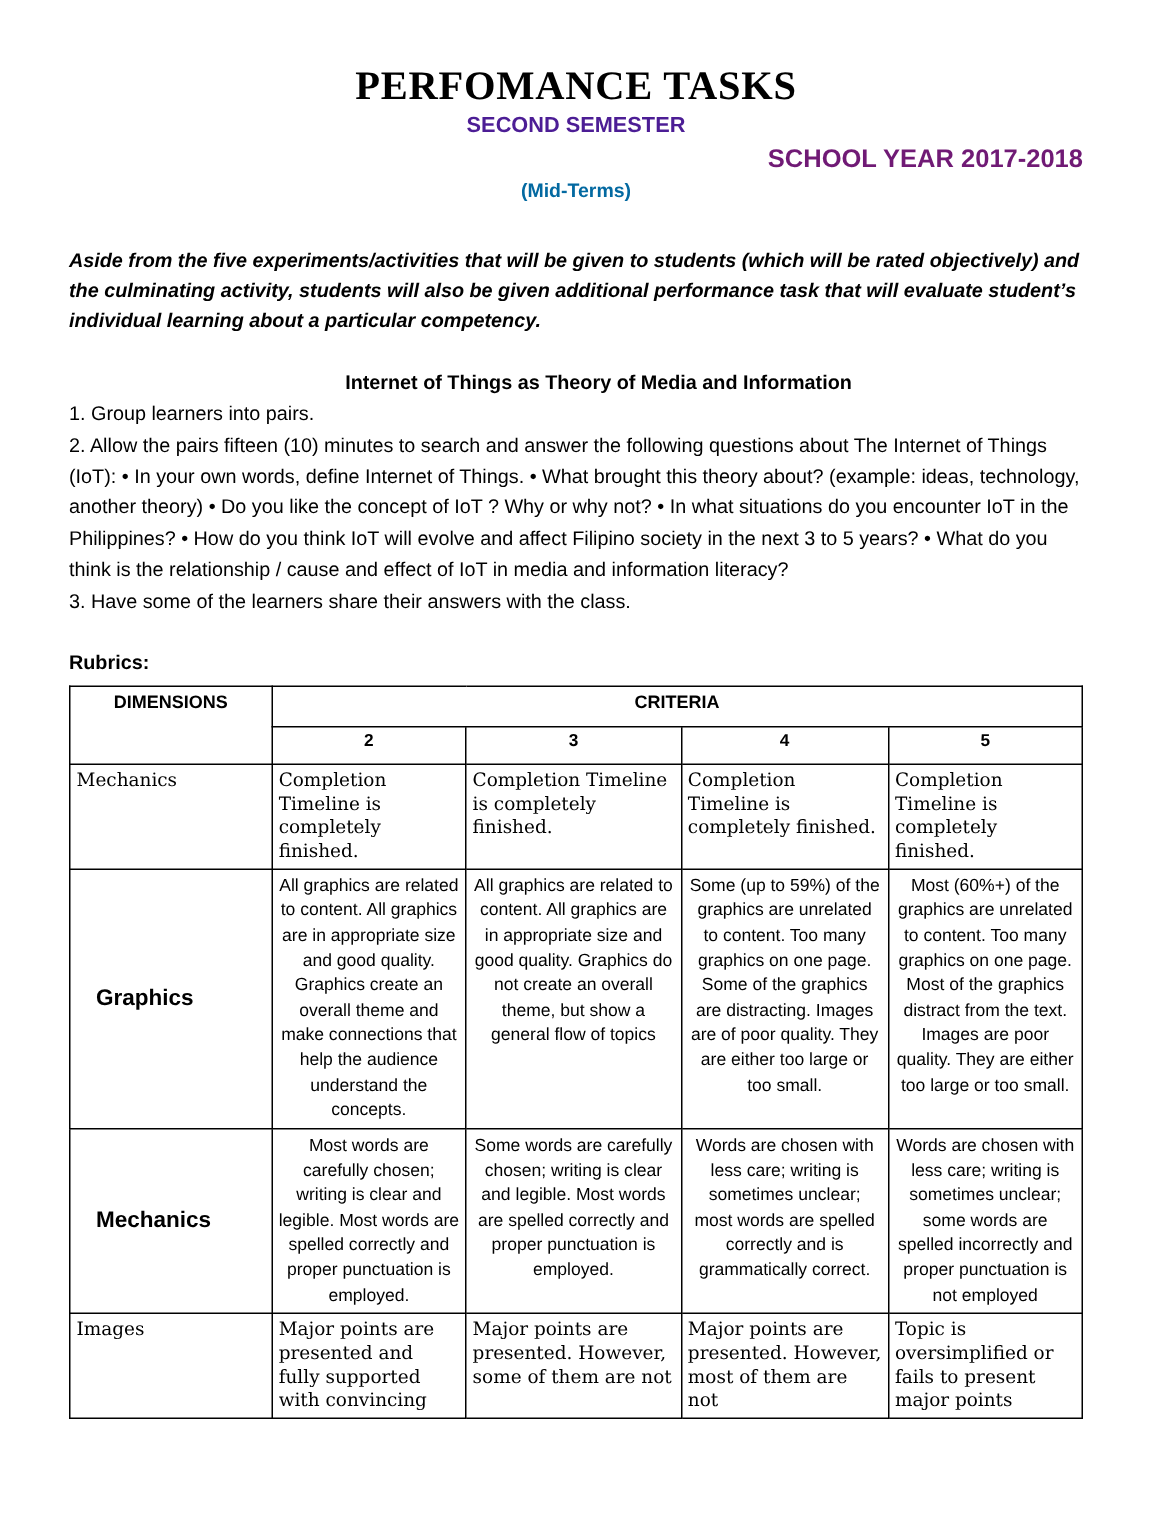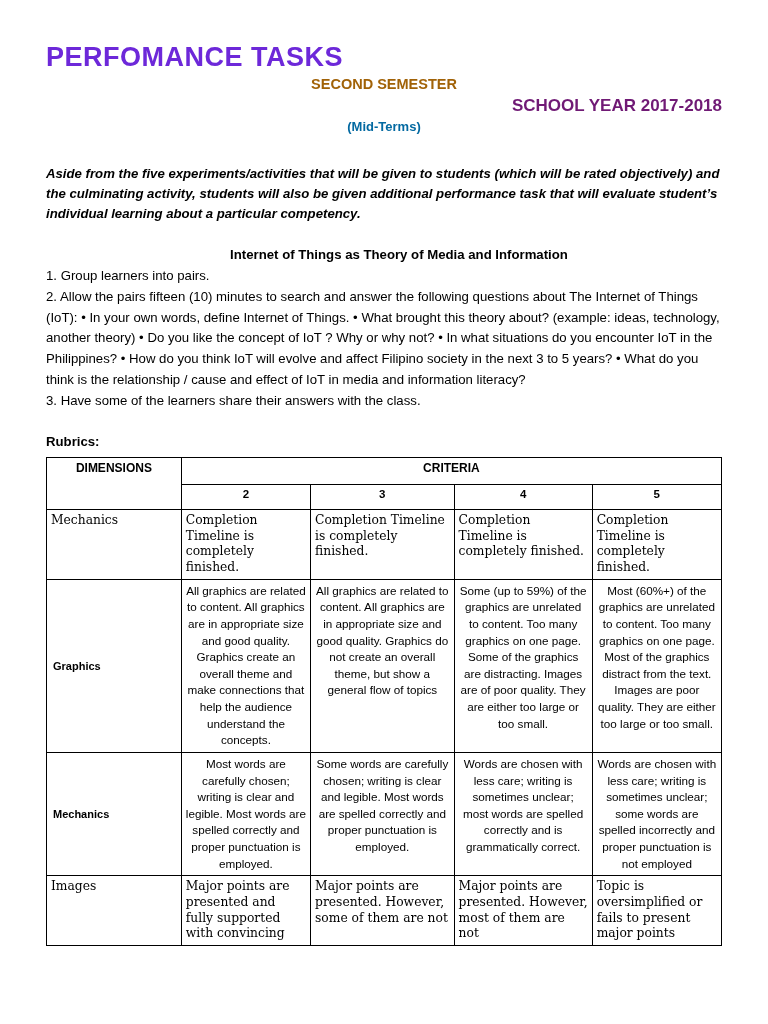--- a/index.html
+++ b/index.html
@@ -16,31 +16,31 @@
   }
   .page {
     position: relative;
     width: 768px;
     height: 1024px;
     box-sizing: border-box;
     padding: 28px 46px 0 46px;
   }
   
   .doc-title {
-    text-align: left;
-    color: #6d28d9;
-    font-family: Liberation Sans, sans-serif;
+    text-align: center;
+    color: #000000;
+    font-family: Liberation Serif, serif;
     font-weight: bold;
     font-size: 27px;
     letter-spacing: 0.5px;
     margin: 14px 0 2px 0;
   }
   .doc-sub {
     text-align: center;
-    color: #a16207;
+    color: #4c1d95;
     font-weight: bold;
     font-size: 14.5px;
     line-height: 1.35;
     margin: 0;
   }
   .doc-sub2 {
     text-align: right;
     color: #701a75;
     font-weight: bold;
     font-size: 17px;
@@ -127,22 +127,22 @@
     font-family: "DejaVu Serif", serif;
     font-size: 12.3px;
     line-height: 1.28;
     vertical-align: top;
     padding-left: 6px;
   }
   .dim-cell.center-mid {
     vertical-align: middle;
     font-family: "Liberation Sans", sans-serif;
     font-weight: bold;
-    font-size: 11px;
-    padding-left: 6px;
+    font-size: 15px;
+    padding-left: 17px;
   }
   td.serif {
     font-family: "DejaVu Serif", serif;
     font-size: 12.3px;
     line-height: 1.28;
     text-align: left;
   }
   td.sans-center {
     font-family: "Liberation Sans", sans-serif;
     font-size: 11.7px;

